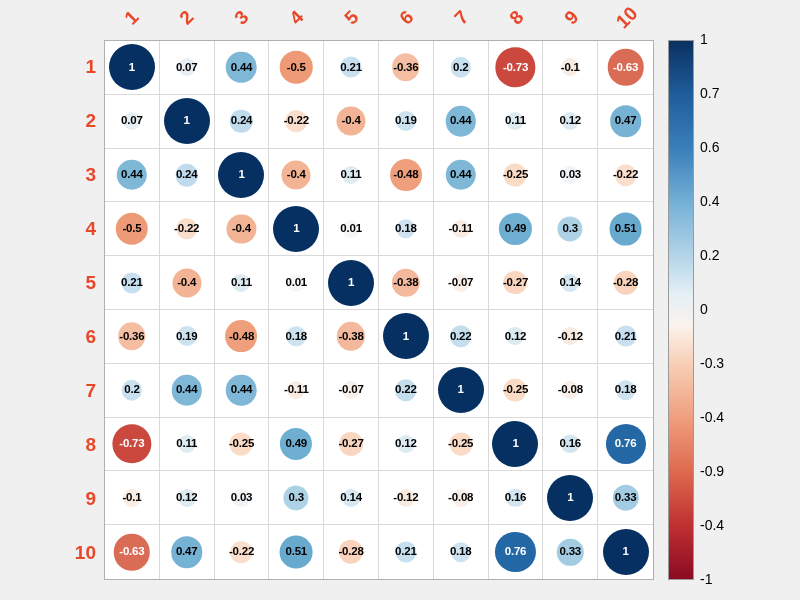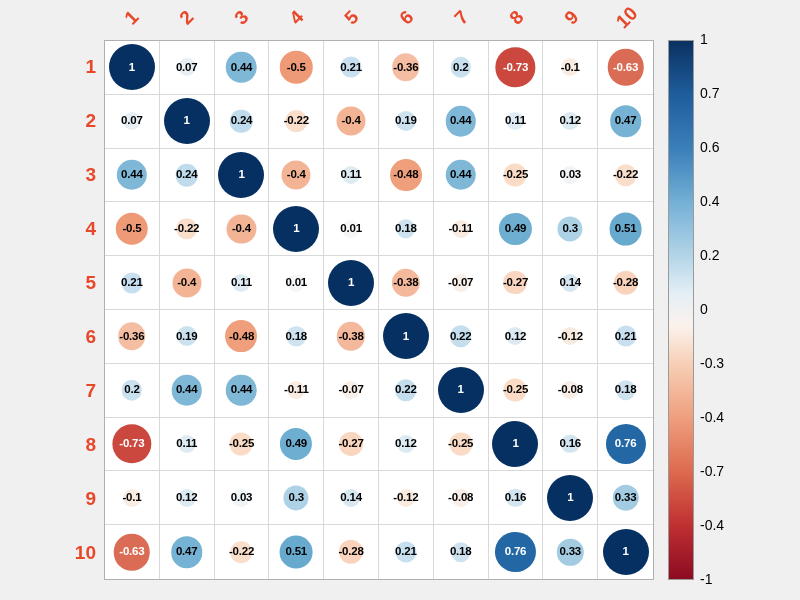--- a/index.html
+++ b/index.html
@@ -563,18 +563,18 @@
   <div id="colorbar"></div>
   <div id="cb-ticks">
       <div class="cb-tick" style="top: 32px;">1</div>
       <div class="cb-tick" style="top: 86px;">0.7</div>
       <div class="cb-tick" style="top: 140px;">0.6</div>
       <div class="cb-tick" style="top: 194px;">0.4</div>
       <div class="cb-tick" style="top: 248px;">0.2</div>
       <div class="cb-tick" style="top: 302px;">0</div>
       <div class="cb-tick" style="top: 356px;">-0.3</div>
       <div class="cb-tick" style="top: 410px;">-0.4</div>
-      <div class="cb-tick" style="top: 464px;">-0.7</div>
+      <div class="cb-tick" style="top: 464px;">-0.9</div>
       <div class="cb-tick" style="top: 518px;">-0.4</div>
       <div class="cb-tick" style="top: 572px;">-1</div>
     </div>
 
 </div>
 
 </body></html>

